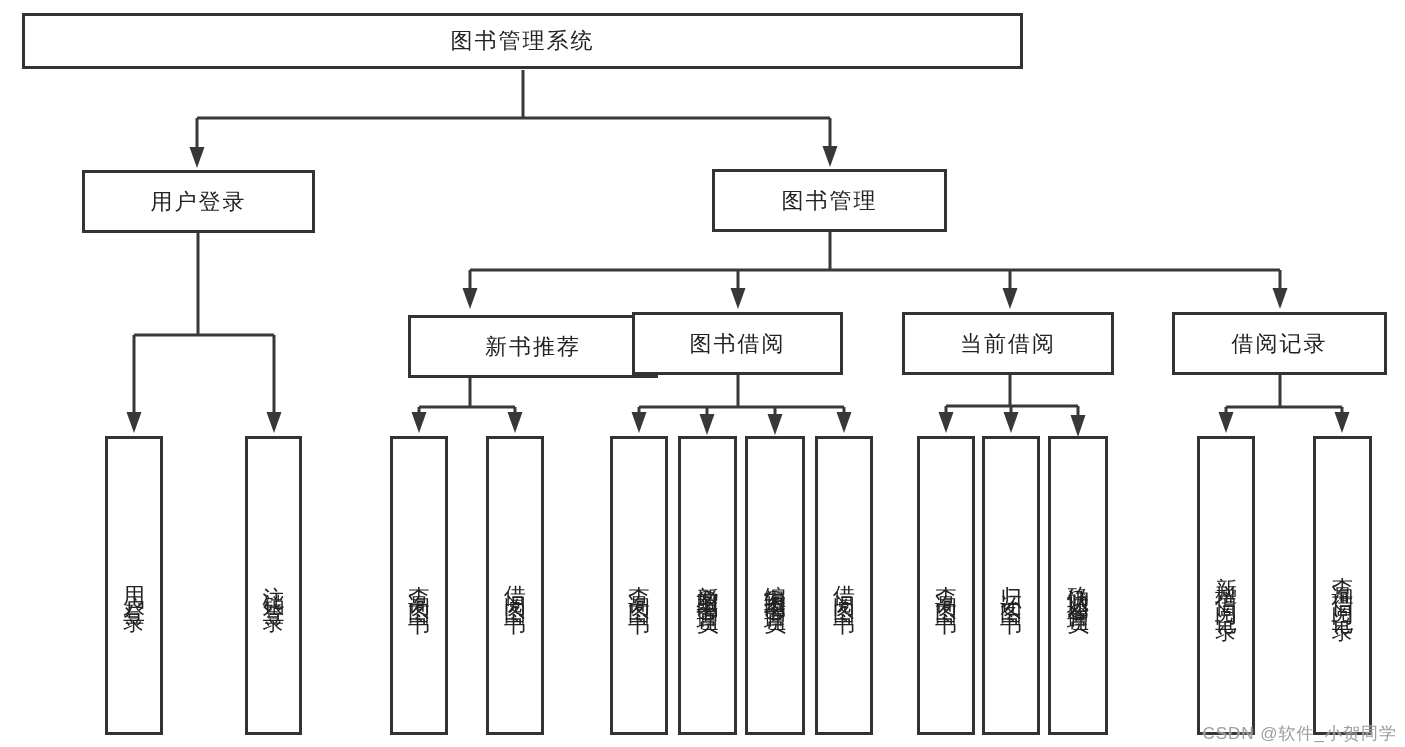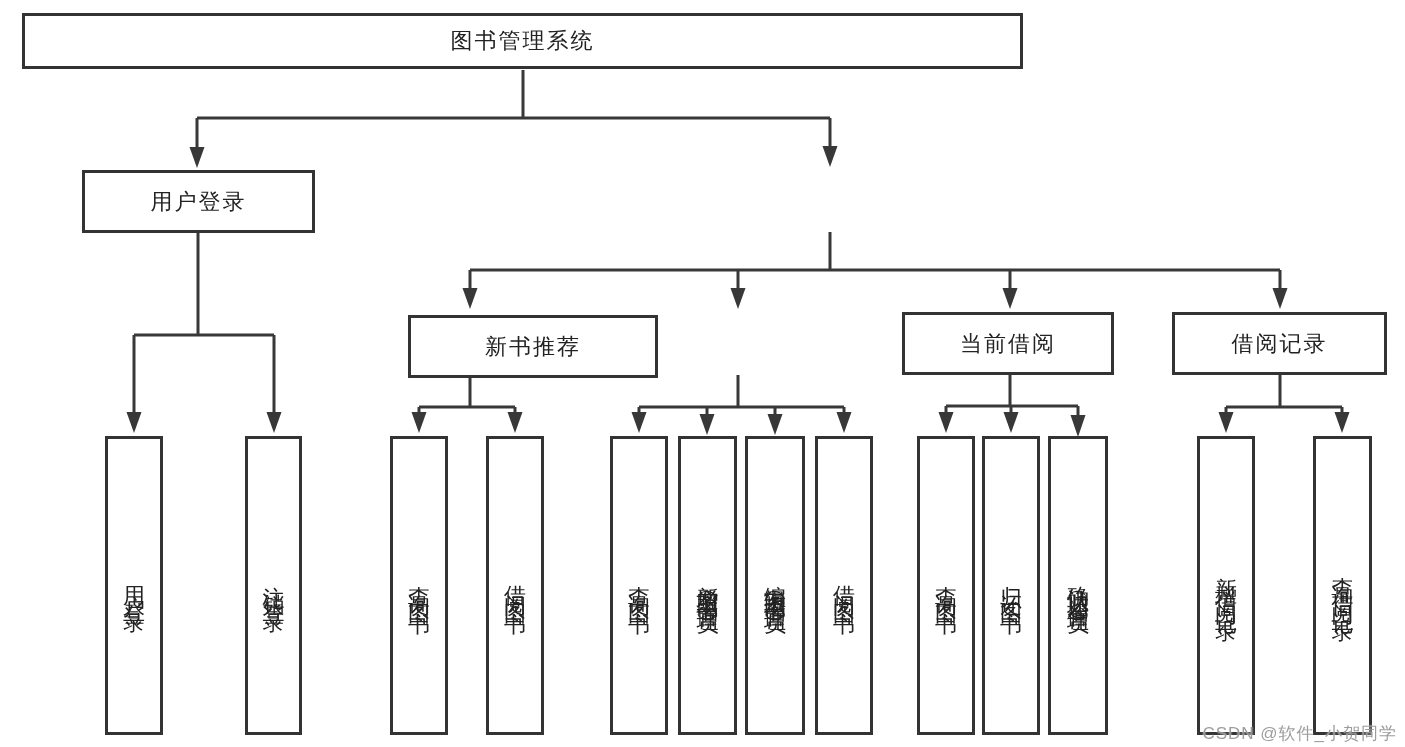--- a/index.html
+++ b/index.html
@@ -139,24 +139,30 @@
     </g>
   </svg>
 
   <div class="node h n-root">
     <span>图书管理系统</span>
   </div>
 
   <div class="node h n-login">
     <span>用户登录</span>
   </div>
+  <div class="node h n-bookmgmt">
+    <span>图书管理</span>
+  </div>
 
   <div class="node h n-newbook">
     <span>新书推荐</span>
   </div>
+  <div class="node h n-borrow">
+    <span>图书借阅</span>
+  </div>
   <div class="node h n-current">
     <span>当前借阅</span>
   </div>
   <div class="node h n-records">
     <span>借阅记录</span>
   </div>
 
   <div class="node leaf l-1">
     <span class="leaf-text">用户登录</span>
   </div>

